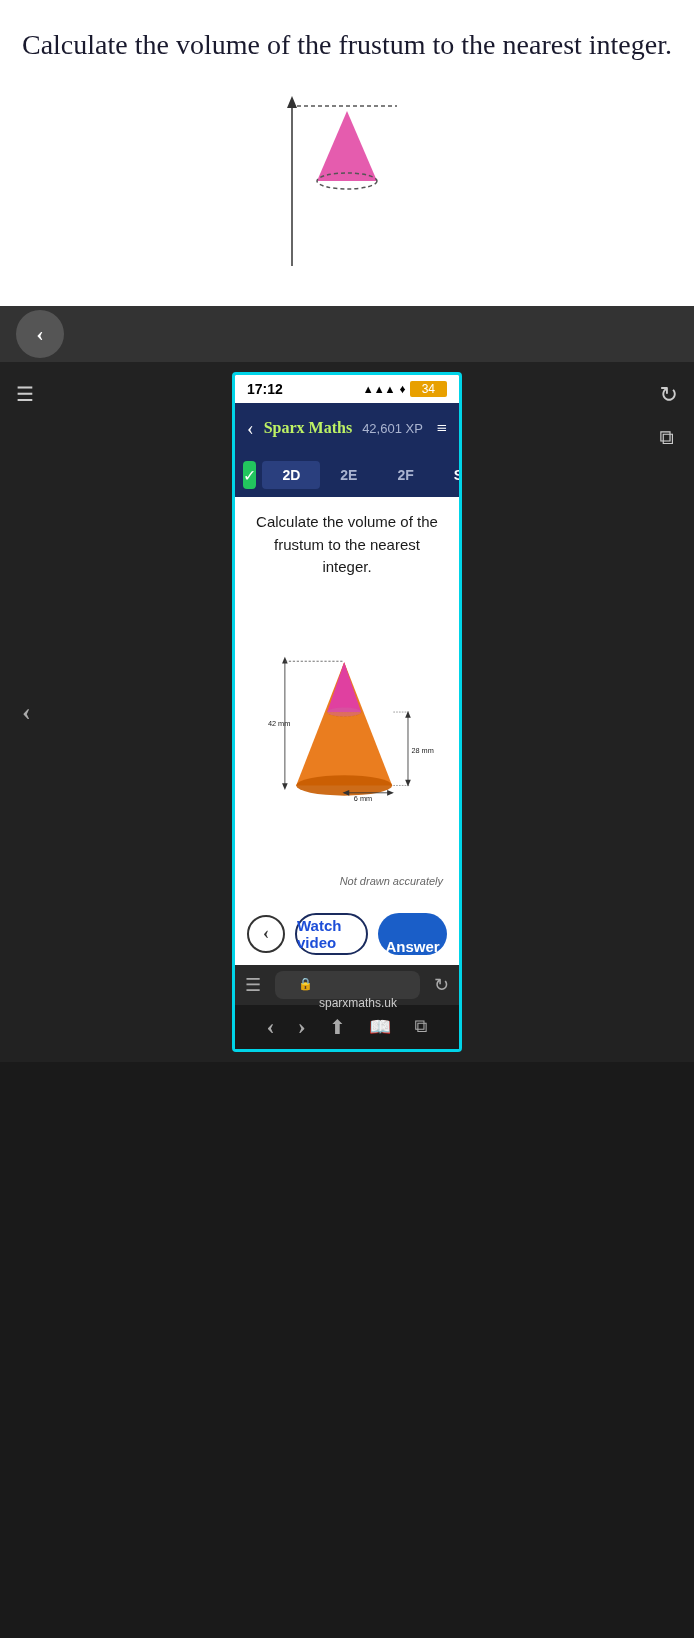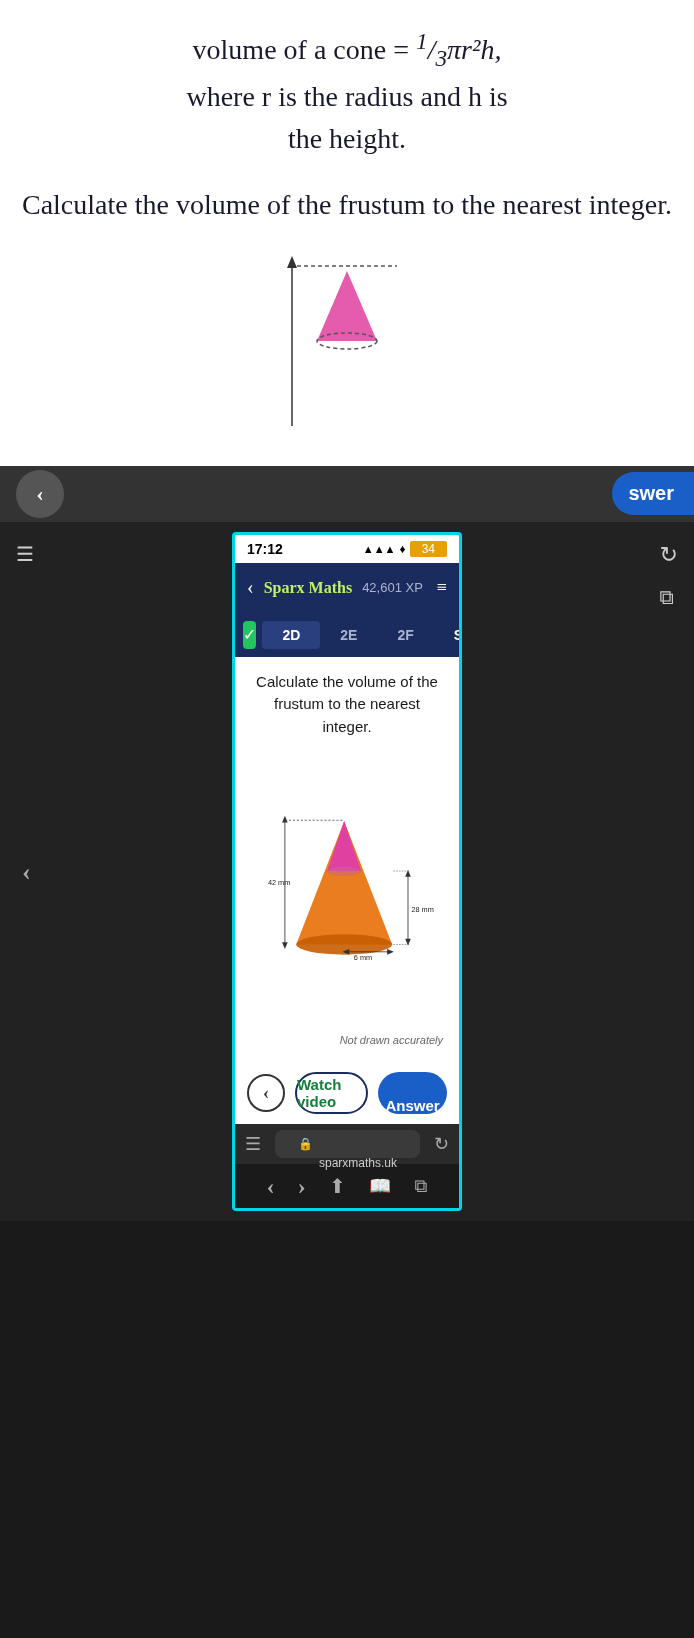--- a/index.html
+++ b/index.html
@@ -240,21 +240,21 @@
       font-size: 16px;
       color: #333;
     }
 
     .btn-watch-video {
       flex: 1;
       height: 42px;
       border-radius: 21px;
       border: 2px solid #1a2b5e;
       background: #fff;
-      color: #15803d;
+      color: #1d4ed8;
       font-family: Arial, sans-serif;
       font-weight: 700;
       font-size: 15px;
       cursor: pointer;
       display: flex;
       align-items: center;
       justify-content: center;
     }
 
     .btn-answer {
@@ -321,28 +321,20 @@
     .outer-area {
       background: #222;
       position: relative;
     }
 
   </style>
 </head>
 <body>
 
 <div class="top-content">
-  <div class="formula-text">
-    <span>volume of a cone = </span>
-    <span class="math"><sup>1</sup>/<sub>3</sub>πr²h,</span>
-    <br>
-    <span>where r is the radius and h is</span>
-    <br>
-    <span>the height.</span>
-  </div>
 
 
   <div class="question-text">Calculate the volume of the frustum to the nearest integer.</div>
 
   <div class="cone-diagram-outer">
     <svg width="260" height="200" viewBox="0 0 260 200">
 
       <line x1="80" y1="20" x2="180" y2="20" stroke="#555" stroke-dasharray="4,3" stroke-width="1.5"></line>
 
       <line x1="75" y1="20" x2="75" y2="180" stroke="#333" stroke-width="1.5"></line>
@@ -355,25 +347,20 @@
   </div>
 </div>
 
 <div class="outer-area">
 
   <div class="dark-toolbar">
     <div class="back-circle">
       <span style="color:#fff;font-size:22px;font-weight:bold;">‹</span>
     </div>
 
-    <div style="position:absolute;right:0;top:0;height:56px;display:flex;align-items:center;">
-      <div style="background:#1a5ec8;border-radius:24px 0 0 24px;padding:10px 20px 10px 16px;color:#fff;font-family:Arial,sans-serif;font-weight:700;font-size:20px;">
-        <span>swer</span>
-      </div>
-    </div>
   </div>
 
   <div style="display:flex;align-items:flex-start;position:relative;padding:10px 0 10px 0;">
 
     <div style="position:absolute;left:22px;top:50%;transform:translateY(-50%);z-index:10;">
       <span style="color:#aaa;font-size:26px;font-weight:bold;">‹</span>
     </div>
 
     <div style="position:absolute;right:16px;top:20px;display:flex;flex-direction:column;gap:18px;z-index:10;">
       <div style="color:#ccc;font-size:22px;cursor:pointer;">↻</div>

